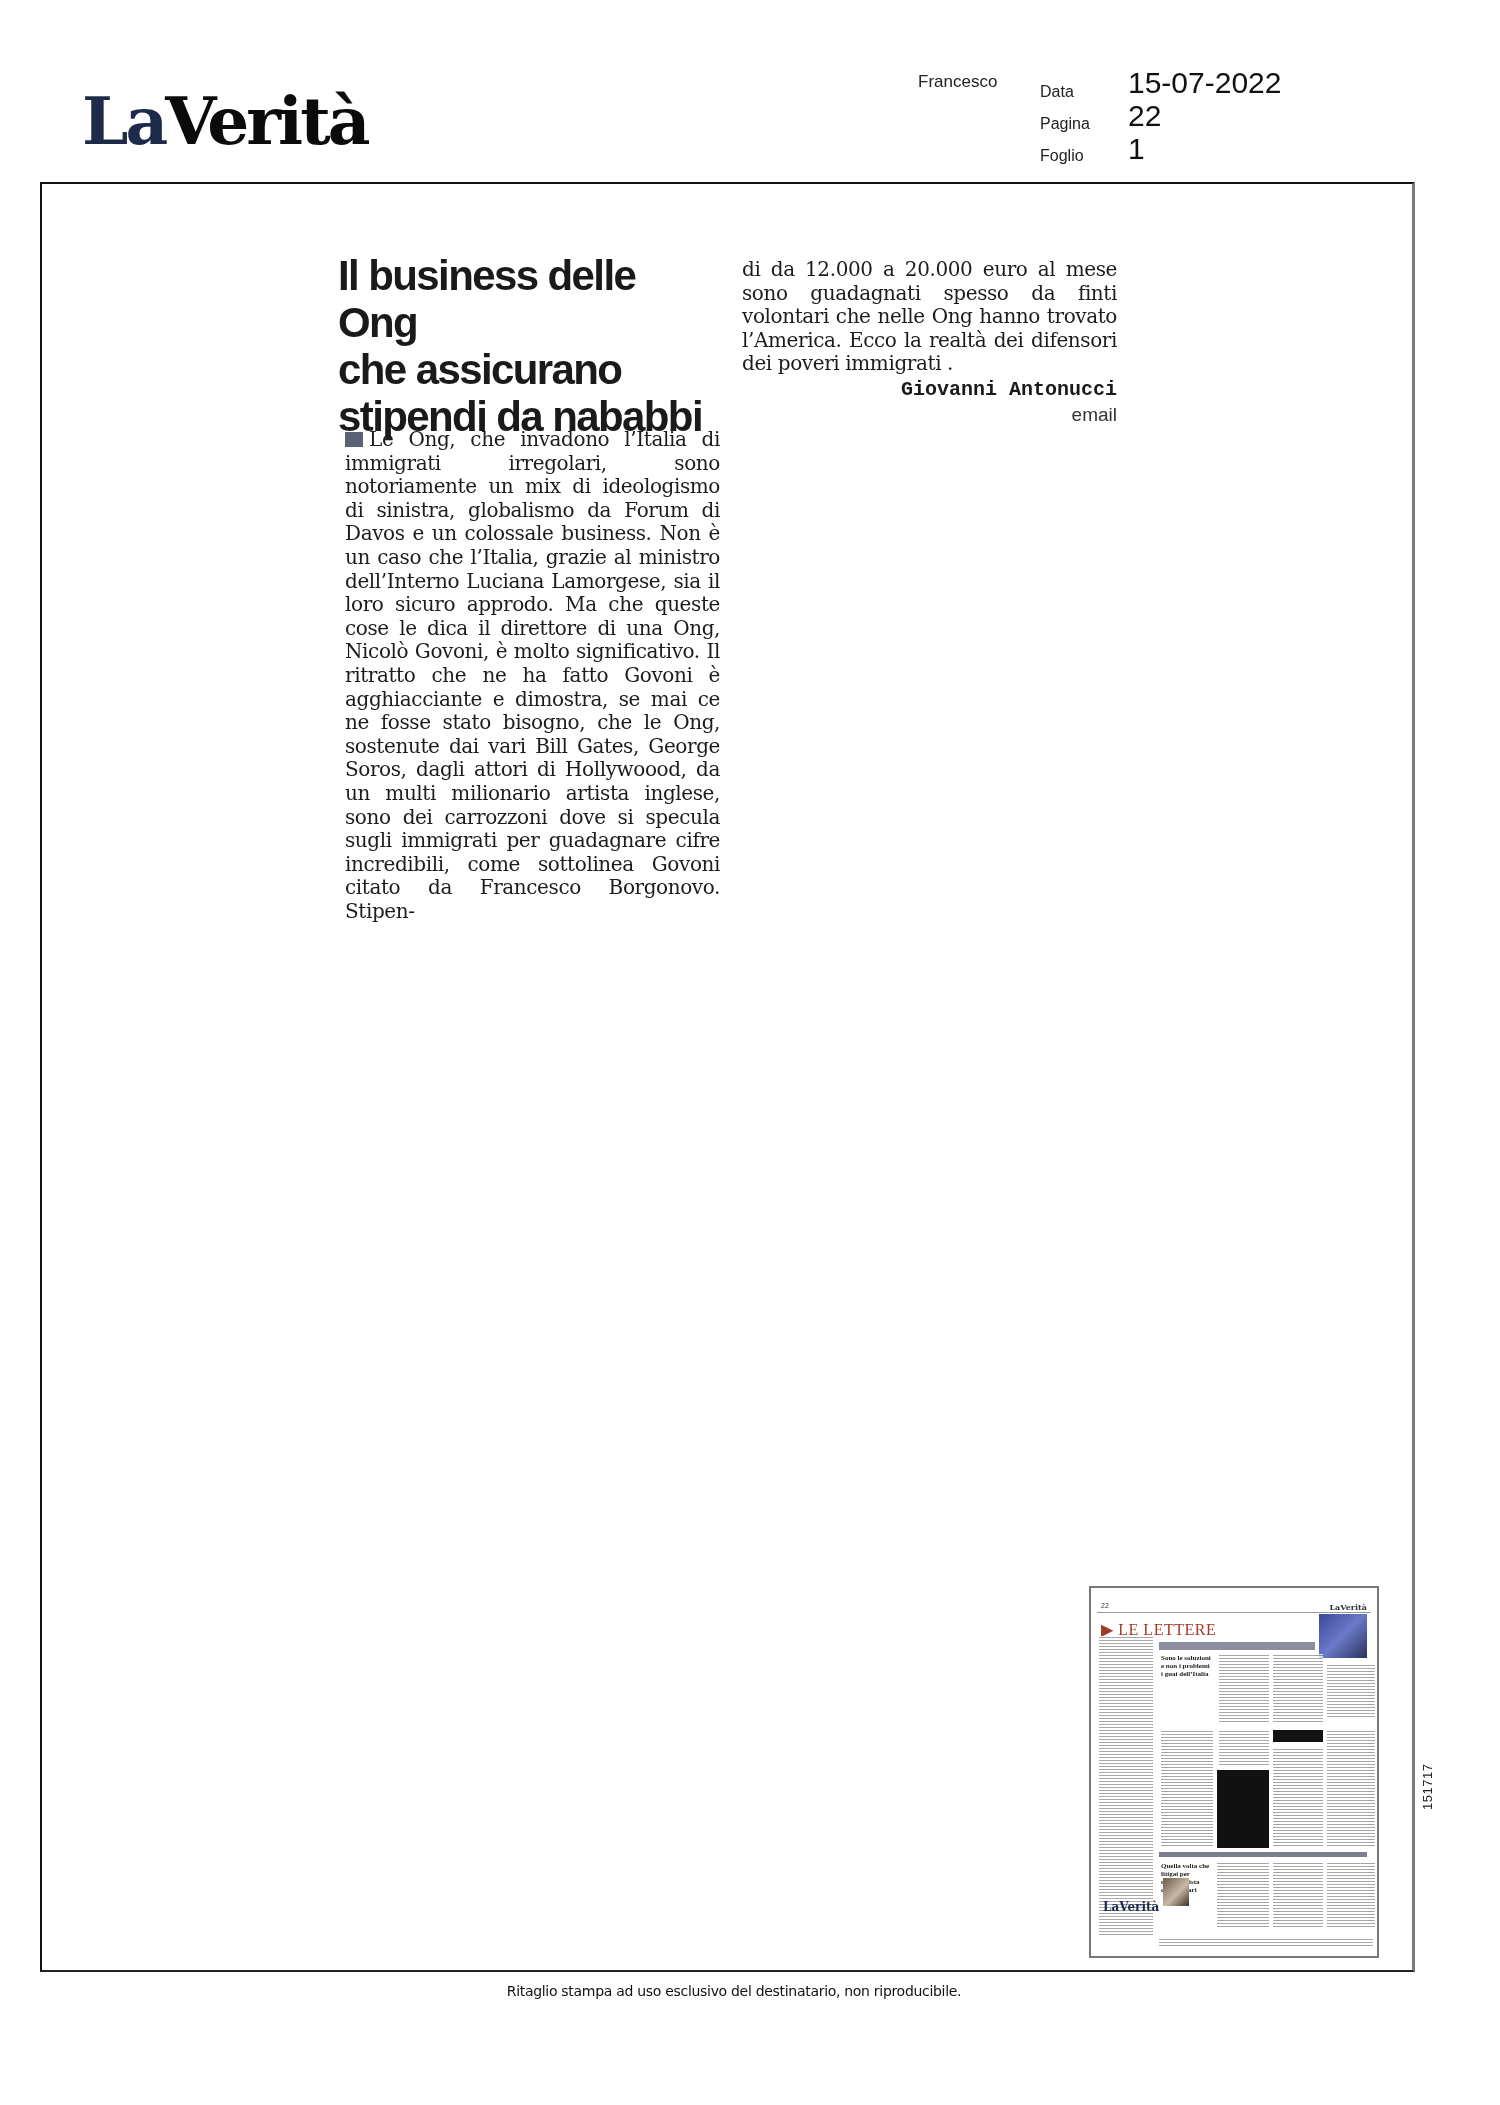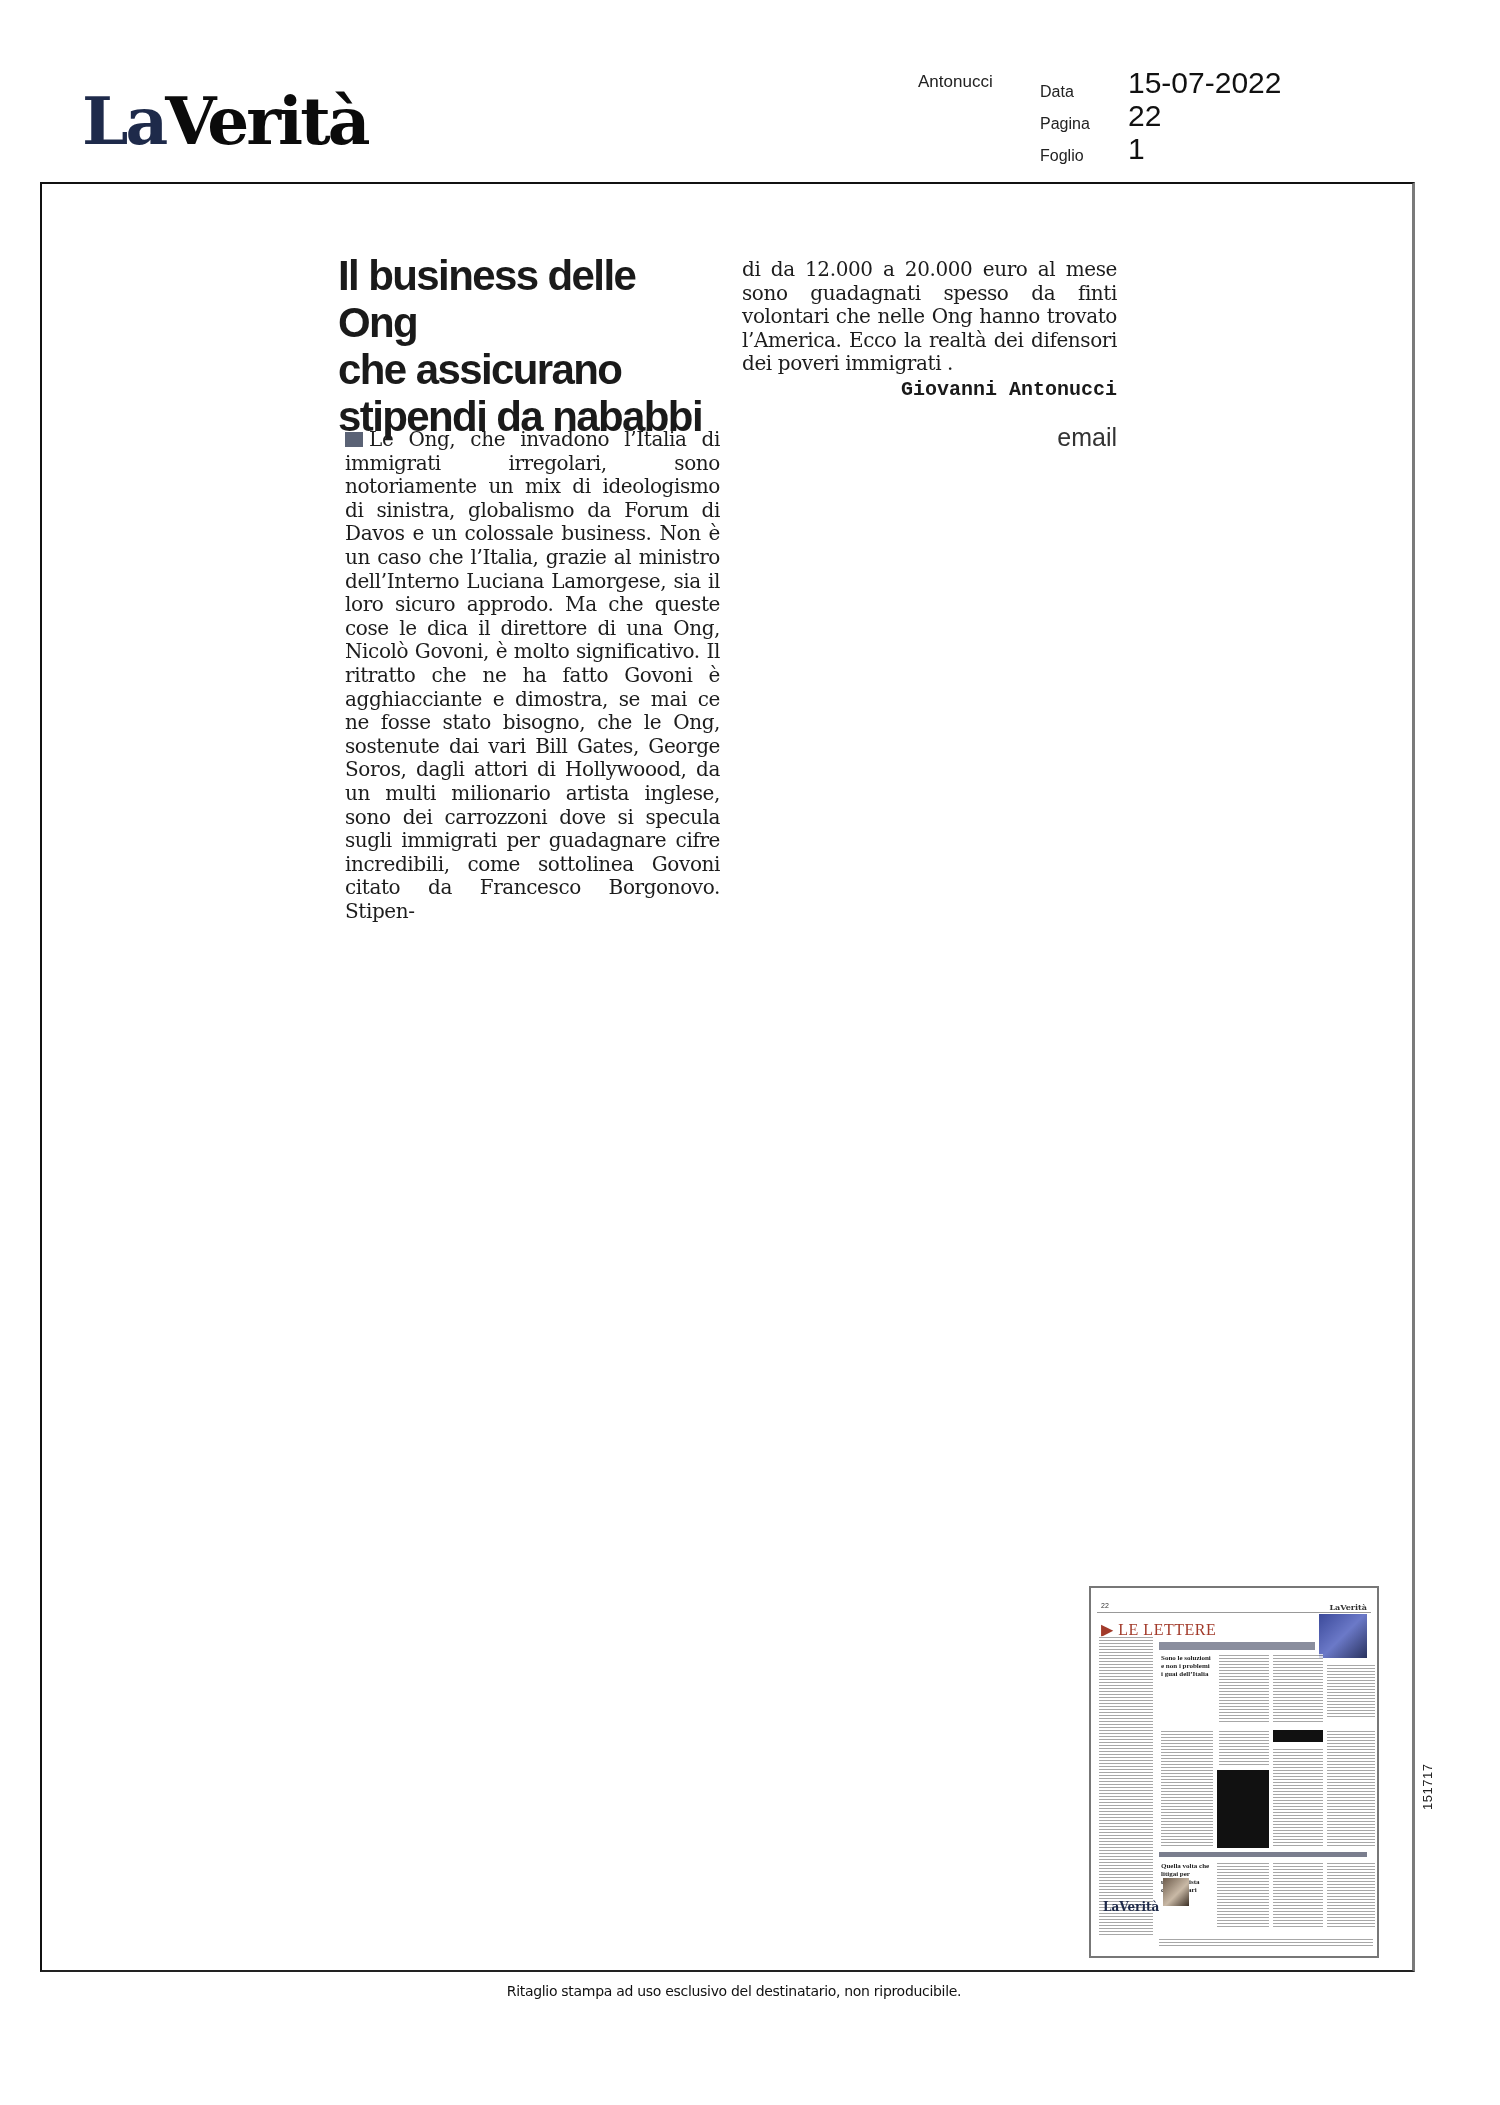--- a/index.html
+++ b/index.html
@@ -39,22 +39,22 @@
   .col2 { left: 742px; top: 258px; width: 375px; }
   .lead-marker {
     display: inline-block; width: 18px; height: 15px; background: #5a6275;
     margin-right: 6px; vertical-align: -1px;
   }
   .signature {
     position: absolute; left: 742px; top: 378px; width: 375px; text-align: right;
     font-family: Liberation Mono, monospace; font-weight: bold; font-size: 20px; color: #1a1a1a;
   }
   .signature-sub {
-    position: absolute; left: 742px; top: 423px; width: 375px; text-align: right;
-    font-family: "Liberation Sans", sans-serif; font-size: 25px; color: #333;
+    position: absolute; left: 742px; top: 404px; width: 375px; text-align: right;
+    font-family: "Liberation Sans", sans-serif; font-size: 19px; color: #333;
   }
 
   
   .thumb {
     position: absolute; left: 1089px; top: 1586px; width: 290px; height: 372px;
     border: 2px solid #777; background: #fff; overflow: hidden;
   }
   .thumb-inner { position: absolute; left: 6px; top: 8px; right: 6px; bottom: 8px; }
   .t-topline { position: absolute; left: 0; right: 0; top: 16px; height: 1px; background: #999; }
   .t-pagenum { position: absolute; left: 4px; top: 6px; font-size: 7px; color: #333; }
@@ -80,21 +80,21 @@
     font-family: "DejaVu Sans", sans-serif; font-size: 14px; color: #111; letter-spacing: -0.3px; padding-left: 8px;
   }
 </style>
 </head>
 <body>
 
 <div class="masthead-logo">
   <span class="la">La</span><span class="verita">Verità</span>
 </div>
 
-<div class="meta-type">Antonucci</div>
+<div class="meta-type">Francesco</div>
 <div class="meta-labels">
   <div>Data</div>
   <div>Pagina</div>
   <div>Foglio</div>
 </div>
 <div class="meta-values">
   <div>15-07-2022</div>
   <div>22</div>
   <div>1</div>
 </div>

